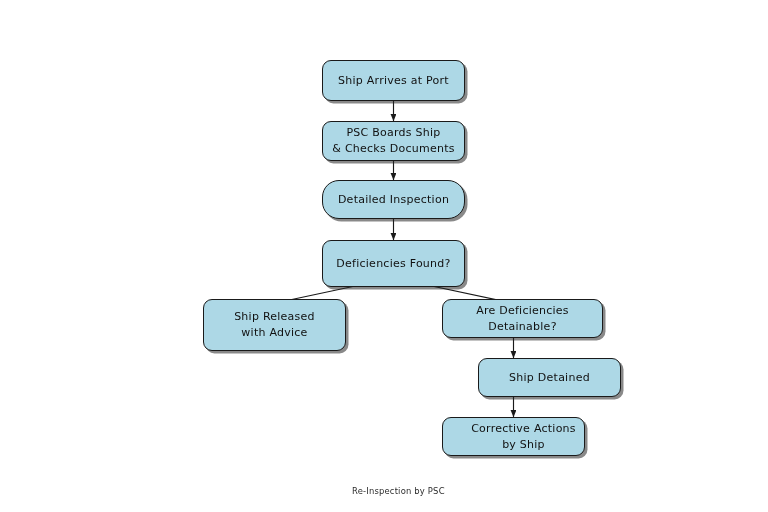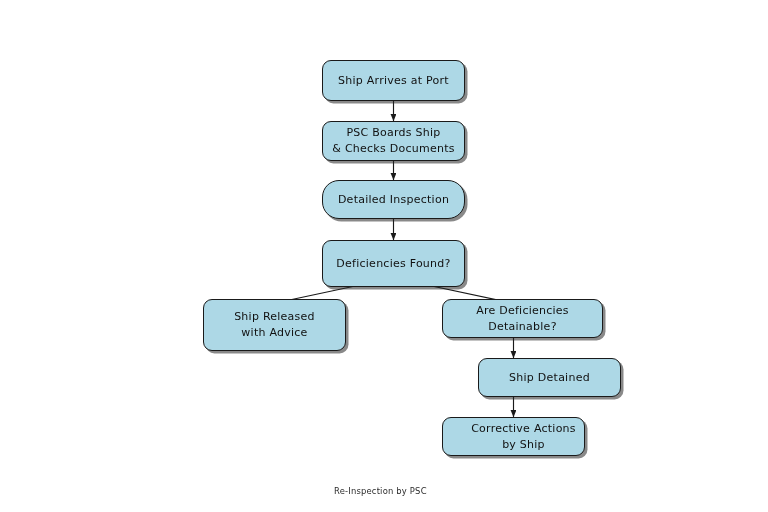--- a/index.html
+++ b/index.html
@@ -102,15 +102,15 @@
       </div>
       <div class="node" style="left: 442px; top: 358px; width: 143px; height: 39px; margin-left: 36px;">
         <span class="node-label">Ship Detained</span>
       </div>
       <div class="node" style="left: 442px; top: 417px; width: 143px; height: 39px; padding-left: 20px;">
         <span class="node-label">Corrective Actions
 by Ship</span>
       </div>
     </div>
 
-  <div class="caption" style="left: 334px; top: 486px;">Re-Inspection by PSC</div>
+  <div class="caption" style="left: 352px; top: 486px;">Re-Inspection by PSC</div>
 
 </div>
 
 </body></html>

